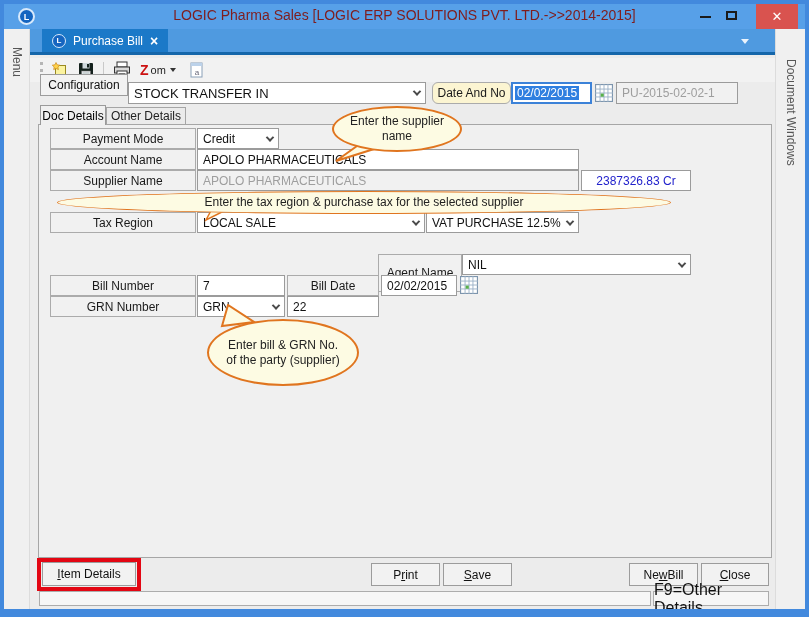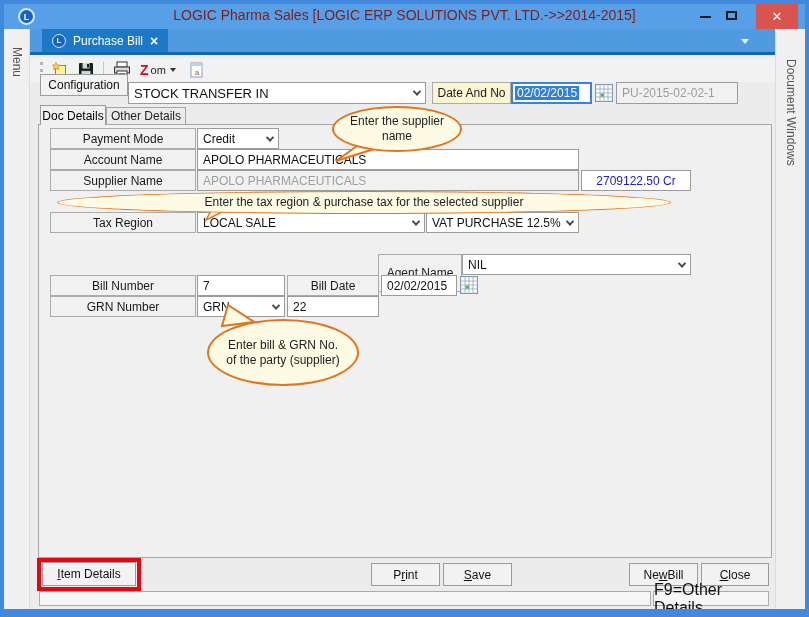--- a/index.html
+++ b/index.html
@@ -34,21 +34,21 @@
                  border-right:4px solid transparent; border-top:5px solid #eaf3fc; }
   
   .toolbar { left:26px; top:54px; width:745px; height:24px; background:#f2f2f2;
              display:flex; align-items:center; gap:8px; padding-left:10px; }
   .grip { height:16px; border-left:3px dotted #b5b5b5; }
   .tsep { height:16px; border-left:1px solid #c9c9c9; }
   .ticon { display:flex; align-items:center; }
   
   .cell { background:#f1f1f1; border:1px solid #ababab; display:flex; align-items:center;
           justify-content:center; font-size:12px; color:#1a1a1a; }
-  .cream { background:#fcf5d2; }
+  .cream { background:#fcf5d2;border-radius:6px; }
   .input { background:#fff; border:1px solid #9b9b9b; display:flex; align-items:center;
            padding:0 5px; font-size:12px; color:#111; }
   .ro { background:#f1f1f1; color:#9e9e9e; }
   .select { background:#fff; border:1px solid #9b9b9b; display:flex; align-items:center;
             justify-content:space-between; padding:2px 5px; font-size:12px; color:#111; }
   .chev { width:6px; height:6px; border-left:2px solid #4a4a4a; border-bottom:2px solid #4a4a4a;
           transform:rotate(-45deg) translate(1px,-1px); flex:none; }
   .btn { background:#f2f2f2; border:1px solid #9c9c9c; display:flex; align-items:center;
          justify-content:center; font-size:12px; color:#111; }
   .date-focus { border:2px solid #3c82d8; }
@@ -178,21 +178,21 @@
     <div class="abs select" style="left:193px; top:124px; width:82px; height:21px;">
       <span>Credit</span>
       <span class="chev"></span>
     </div>
 
     <div class="abs cell" style="left:46px; top:145px; width:146px; height:21px;">Account Name</div>
     <div class="abs input" style="left:193px; top:145px; width:382px; height:21px;">APOLO PHARMACEUTICALS</div>
 
     <div class="abs cell" style="left:46px; top:166px; width:146px; height:21px;">Supplier Name</div>
     <div class="abs input ro" style="left:193px; top:166px; width:382px; height:21px;">APOLO PHARMACEUTICALS</div>
-    <div class="abs input balance" style="left:577px; top:166px; width:110px; height:21px;">2709122.50 Cr</div>
+    <div class="abs input balance" style="left:577px; top:166px; width:110px; height:21px;">2387326.83 Cr</div>
 
     <div class="abs cell" style="left:46px; top:208px; width:146px; height:21px;">Tax Region</div>
     <div class="abs select" style="left:193px; top:208px; width:228px; height:21px;">
       <span>LOCAL SALE</span>
       <span class="chev"></span>
     </div>
     <div class="abs select" style="left:422px; top:208px; width:153px; height:21px;">
       <span>VAT PURCHASE 12.5%</span>
       <span class="chev"></span>
     </div>

